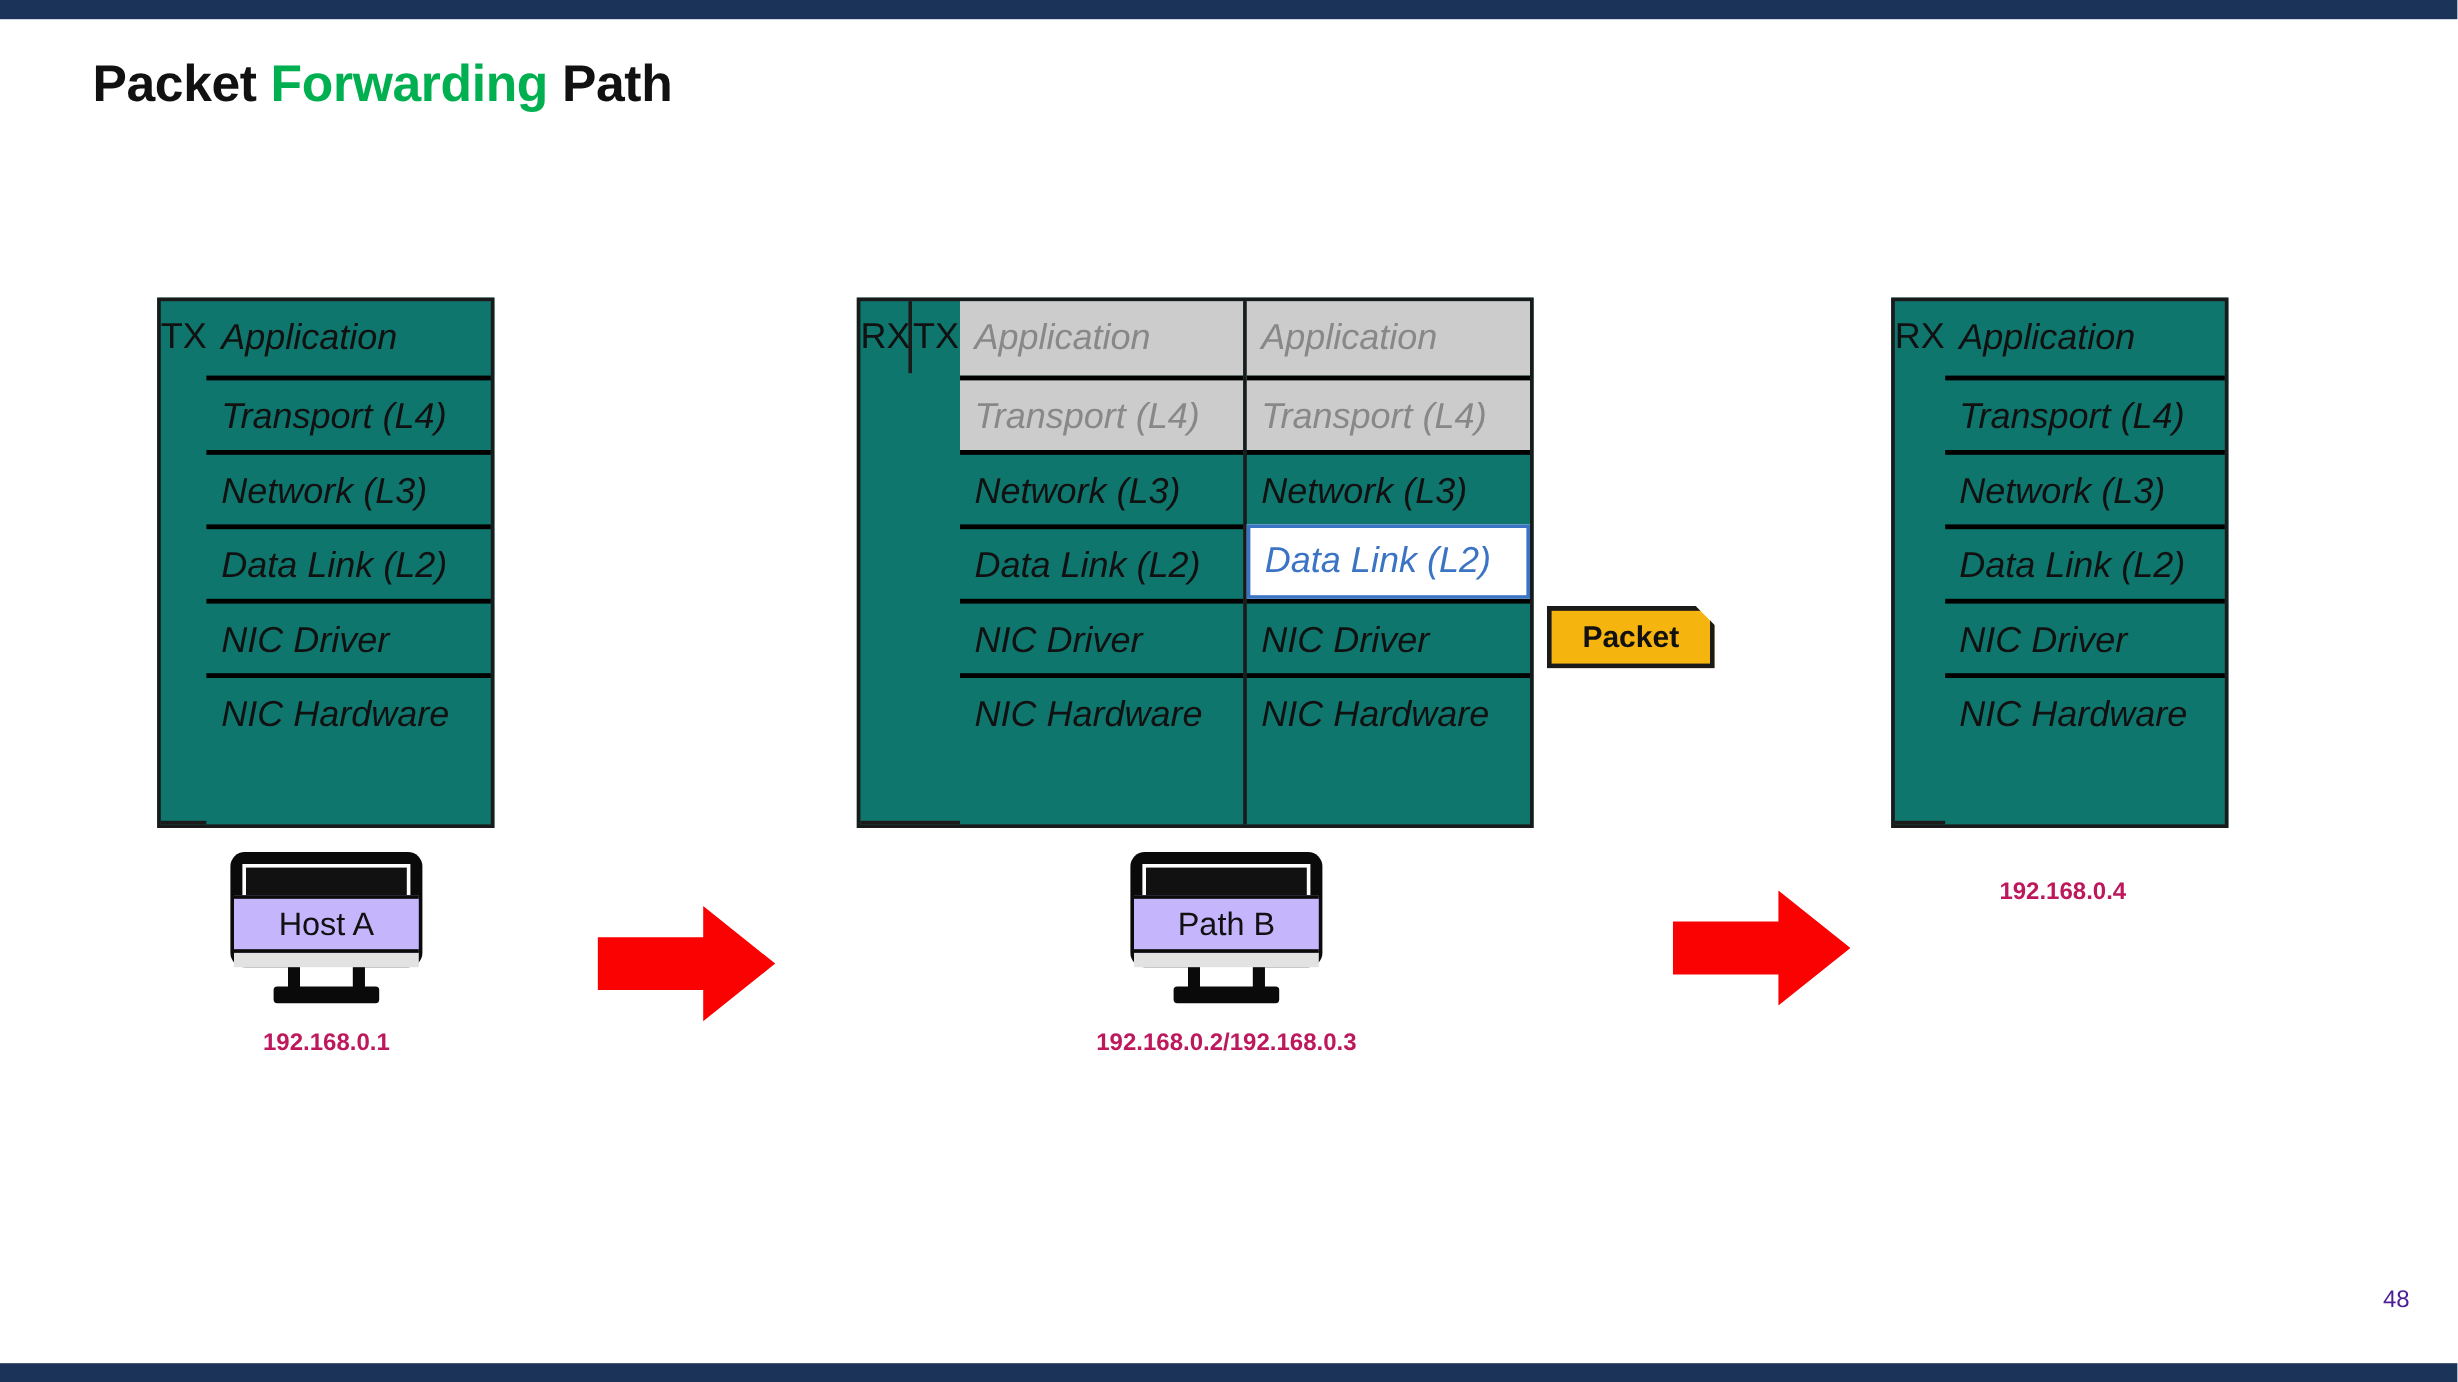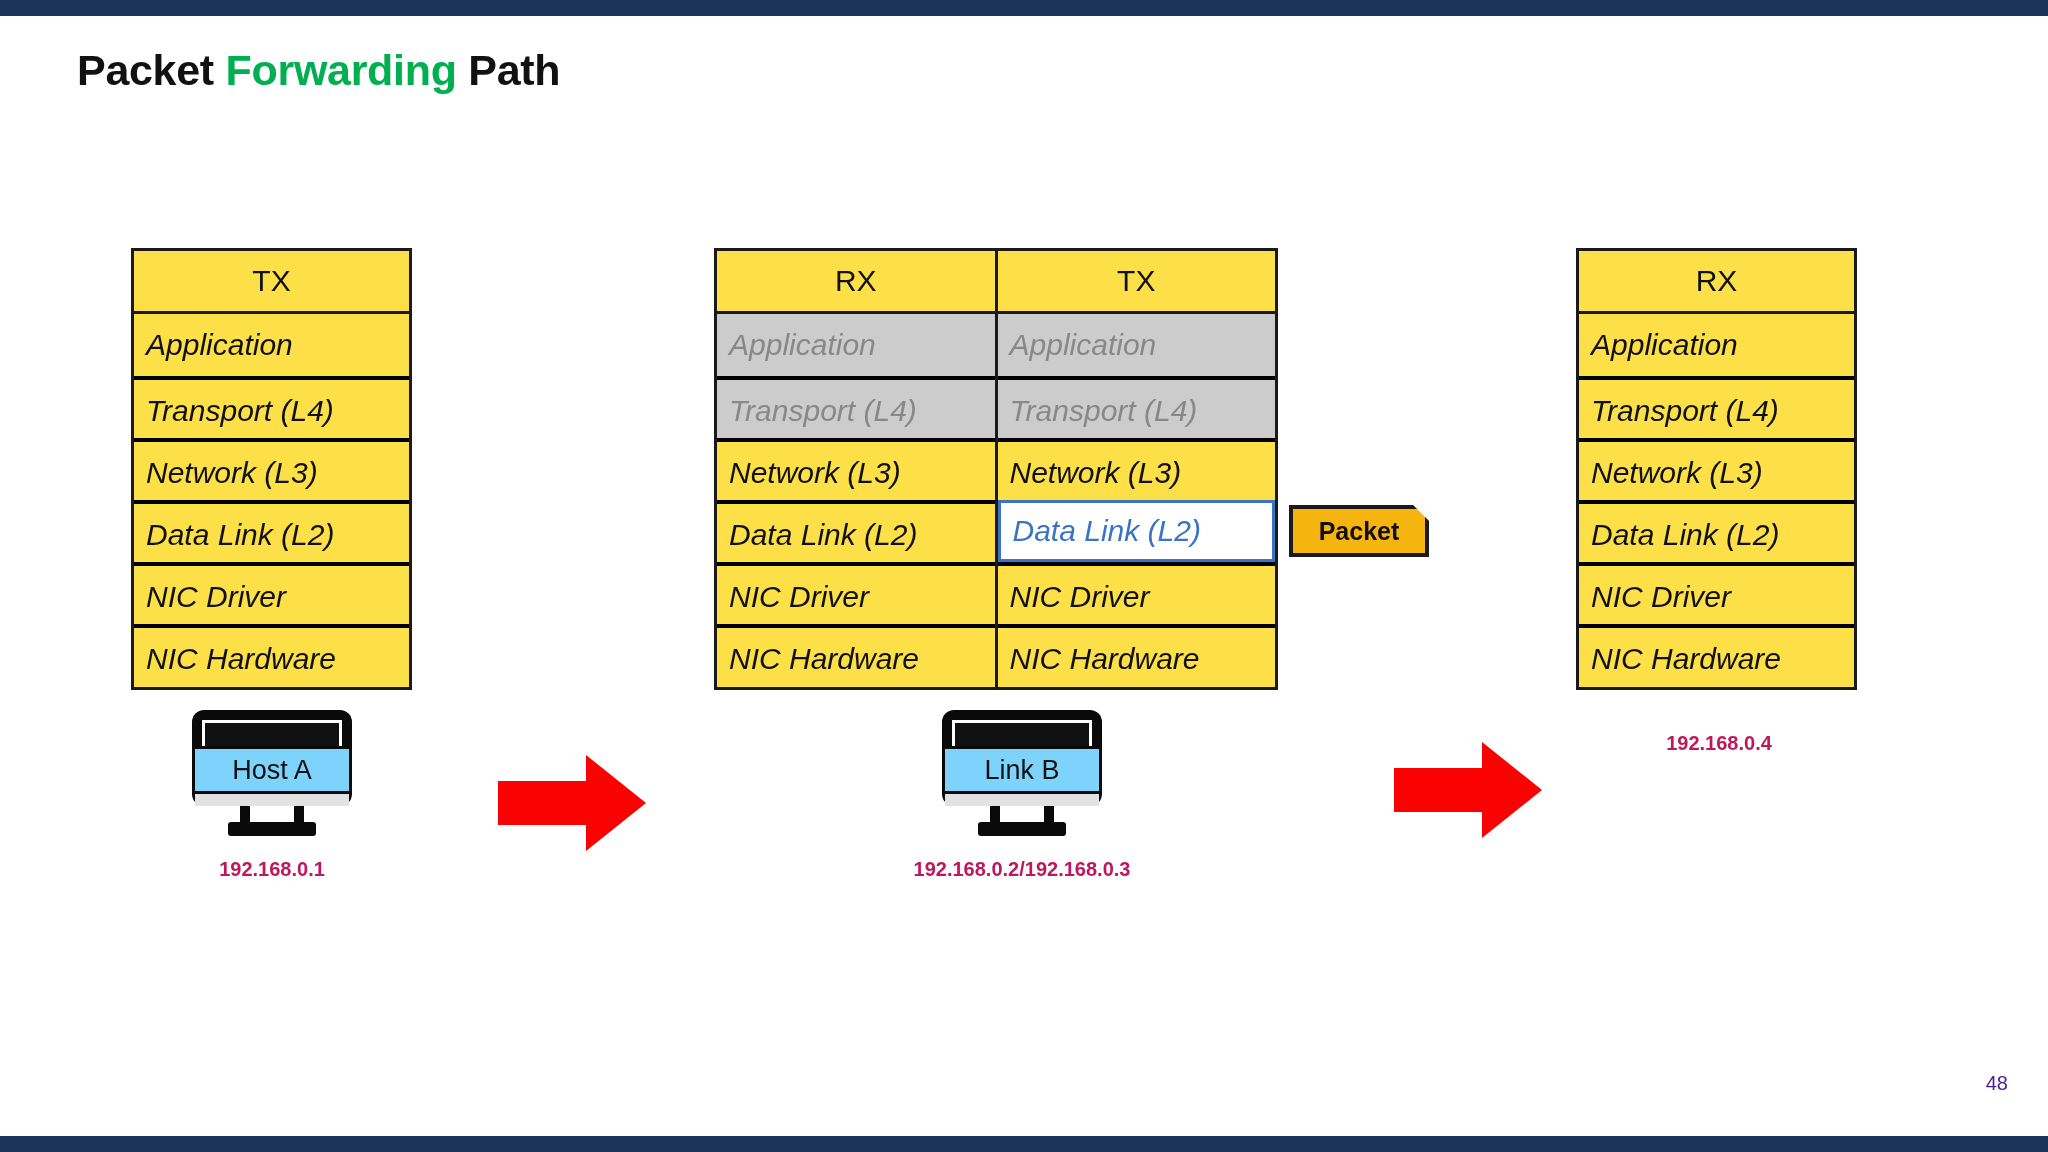--- a/index.html
+++ b/index.html
@@ -52,23 +52,22 @@
     bottom: 57px;
     font-size: 20px;
     color: #4c1d95;
   }
 
   
   .stack {
     position: absolute;
     border: 3px solid #1a1a1a;
     box-sizing: border-box;
-    background: #fde047;
-    display: flex;
-    flex-direction: column;
+    background: #0f766e;
+    display: flex;
   }
   .stack-headrow {
     display: flex;
     border-bottom: 3px solid #1a1a1a;
   }
   .stack-body {
     display: flex;
     flex: 1;
   }
   .stack-col {
@@ -167,21 +166,21 @@
     background: #111111;
     border: 3px solid #ffffff;
     box-sizing: border-box;
   }
   .monitor .label-band {
     position: absolute;
     left: 3px;
     top: 36px;
     width: 154px;
     height: 48px;
-    background: #7dd3fc;
+    background: #c4b5fd;
     border-top: 3px solid #0a0a0a;
     border-bottom: 3px solid #0a0a0a;
     box-sizing: border-box;
     line-height: 42px;
     font-size: 27px;
     color: #111111;
     text-align: center;
     z-index: 2;
   }
   .monitor .bezel-bottom {
@@ -321,21 +320,21 @@
     <div class="base"></div>
   </div>
   <div class="host-ip">192.168.0.1</div>
 </div>
 
 <div class="host-group" style="left:872px; top:710px;">
   <div class="monitor">
     <div class="screen"></div>
     <div class="screen-inner"></div>
     <div class="bezel-bottom"></div>
-    <div class="label-band">Link B</div>
+    <div class="label-band">Path B</div>
     <div class="neck"></div>
     <div class="neck-inner"></div>
     <div class="base"></div>
   </div>
   <div class="host-ip">192.168.0.2/192.168.0.3</div>
 </div>
 
 <div class="host-group" style="left:1569px; top:710px;">
   <div class="host-ip">192.168.0.4</div>
 </div>

